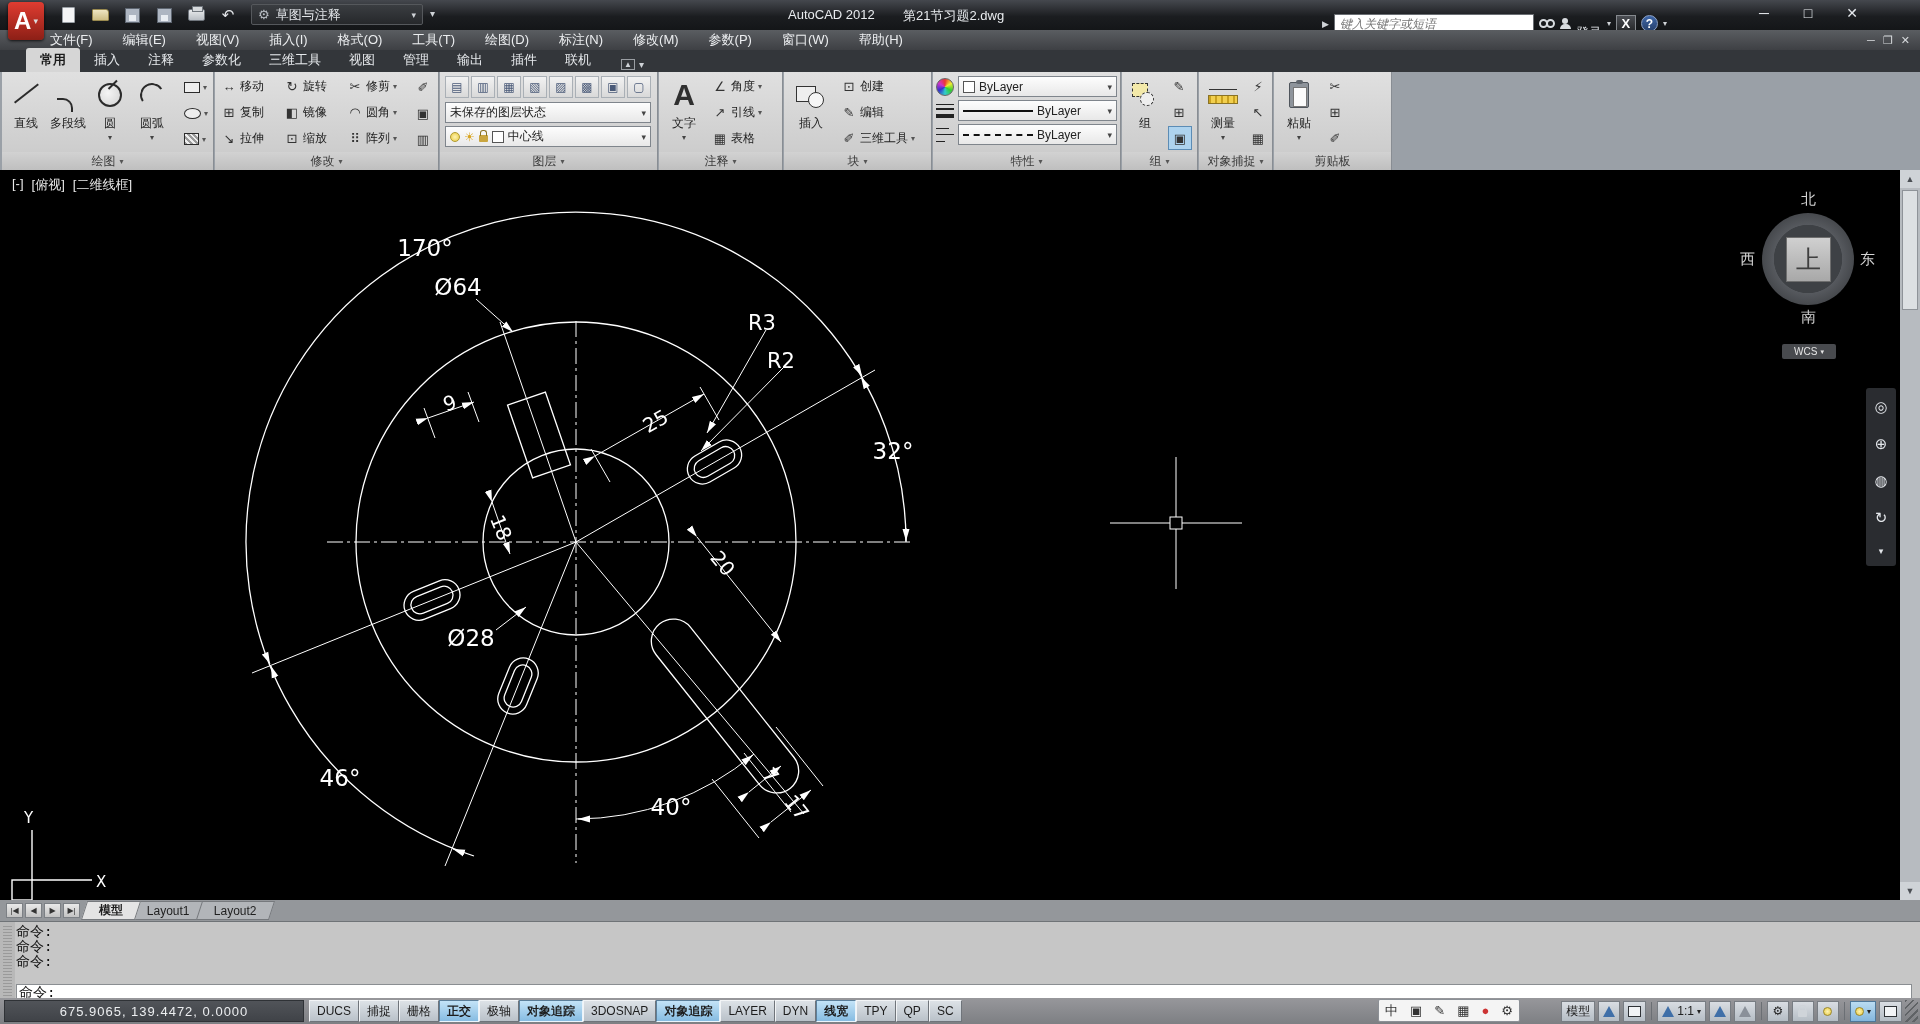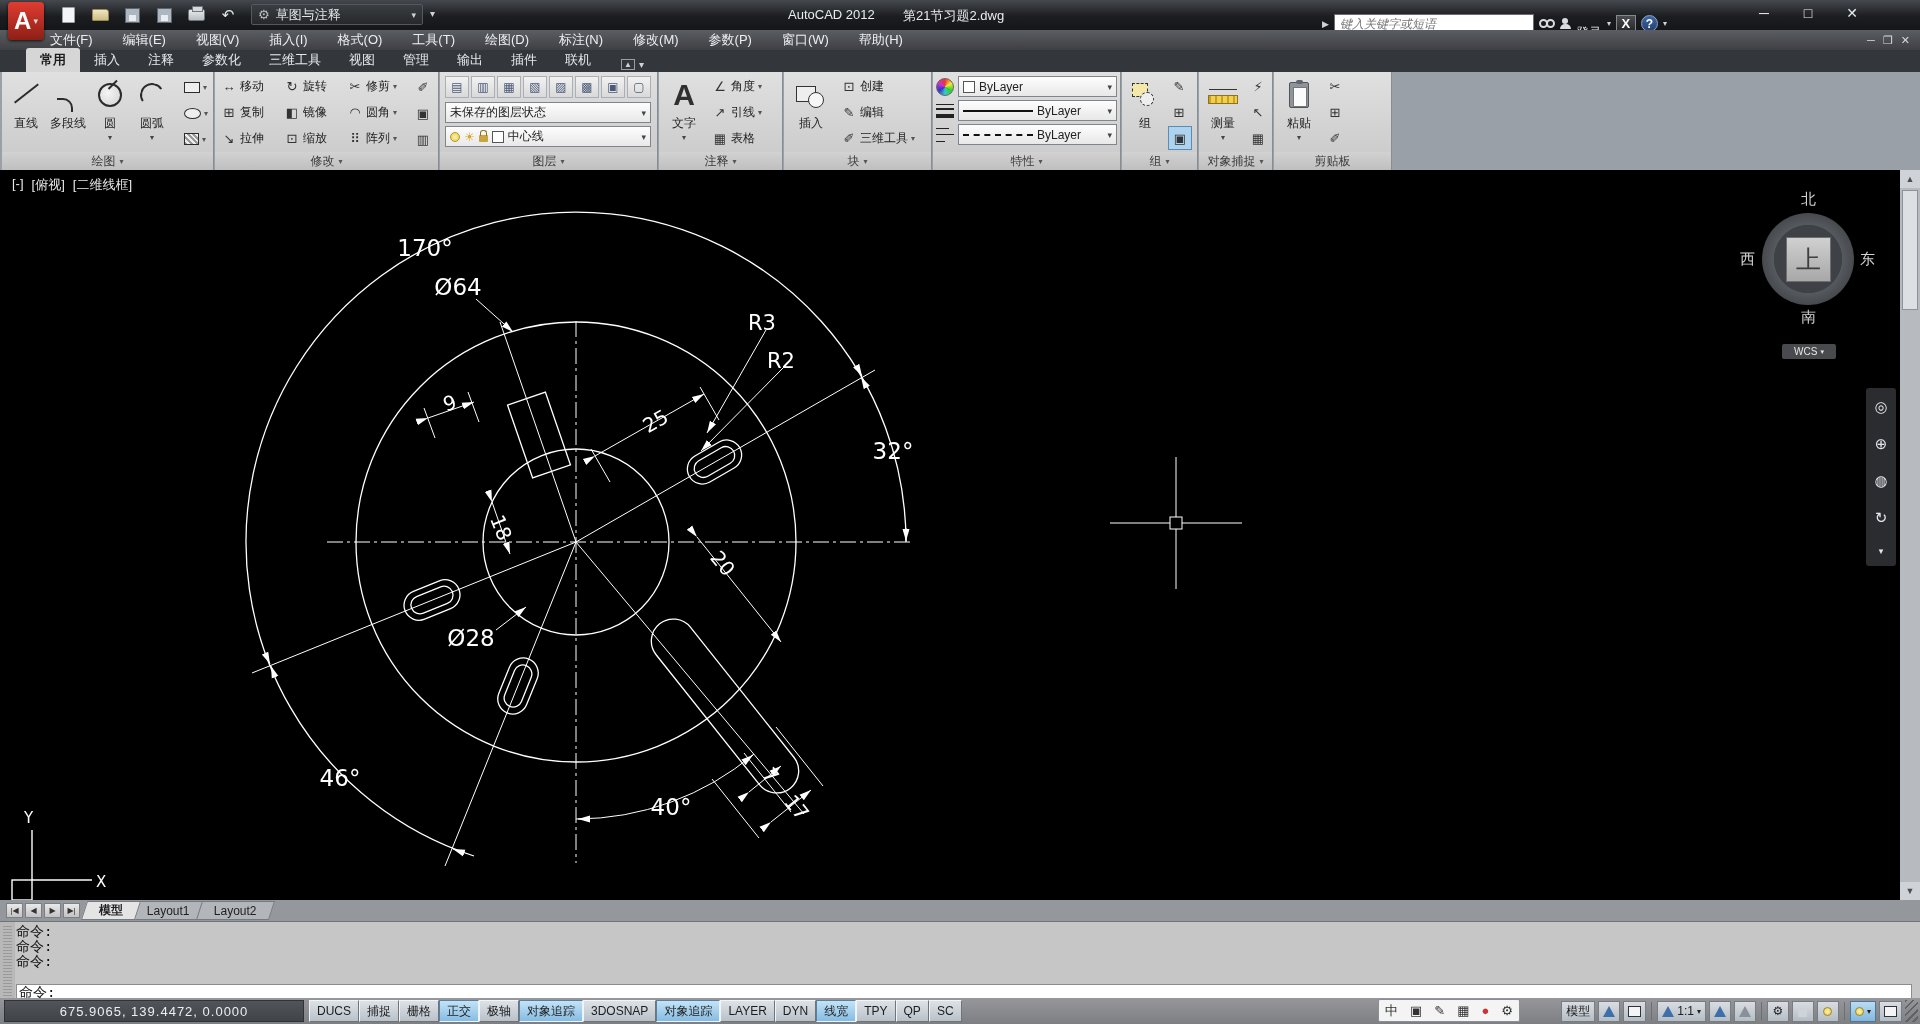--- a/index.html
+++ b/index.html
@@ -150,21 +150,21 @@
   .cmdinput{position:absolute;left:16px;top:62px;right:8px;height:15px;background:#fff;border:1px solid #8a8e92;
             font-family:"DejaVu Sans Mono","Liberation Mono",monospace;font-size:14px;color:#111;line-height:14px;padding-left:2px;}
 
   
   .statusbar{position:absolute;left:0;top:998px;width:1920px;height:26px;background:linear-gradient(#97979b,#7d7f83);display:flex;align-items:center;}
   .coords{width:300px;height:22px;margin-left:4px;background:linear-gradient(#515459,#404348);border:1px solid #2f3236;
           color:#eceef0;font-size:13px;display:flex;align-items:center;justify-content:center;letter-spacing:1px;}
   .toggles{display:flex;margin-left:5px;height:22px;}
   .tg{height:22px;padding:0 7px;display:flex;align-items:center;font-size:12px;color:#1d1d1d;
       background:linear-gradient(#dde2e7,#b9c1c9);border:1px solid;border-color:#f2f4f6 #6f747a #6f747a #f2f4f6;}
-  .tg.active{background:linear-gradient(#c3e3f7,#86bce2);border-color:#5c7f9a #eaf4fb #eaf4fb #5c7f9a;}
+  .tg.active{background:linear-gradient(#c3e3f7,#86bce2);border-color:#5c7f9a #eaf4fb #eaf4fb #5c7f9a;font-weight:bold;}
   .ime{position:absolute;left:1378px;top:1px;width:142px;height:23px;background:#f4f4f4;border:1px solid #8c9096;border-radius:2px;
        display:flex;align-items:center;justify-content:space-around;font-size:13px;color:#333;}
   .ime .red{color:#c33;}
   .sright{position:absolute;right:2px;top:1px;height:24px;display:flex;align-items:center;gap:3px;}
   .stbtn{height:21px;min-width:22px;padding:0 4px;display:flex;align-items:center;justify-content:center;gap:3px;
          background:linear-gradient(#d9dde2,#b5bdc5);border:1px solid #787d83;font-size:12px;color:#222;}
   .stbtn.blue{background:linear-gradient(#badcf2,#84b7dd);border-color:#4e789a;}
   .tri{width:0;height:0;border-left:6px solid transparent;border-right:6px solid transparent;border-bottom:11px solid #3f6fa8;}
   .ssep{width:1px;height:18px;background:#6b6f74;margin:0 2px;}
   .slock{width:9px;height:7px;background:#cfd4d9;border-radius:1px;position:relative;margin-top:4px;}

